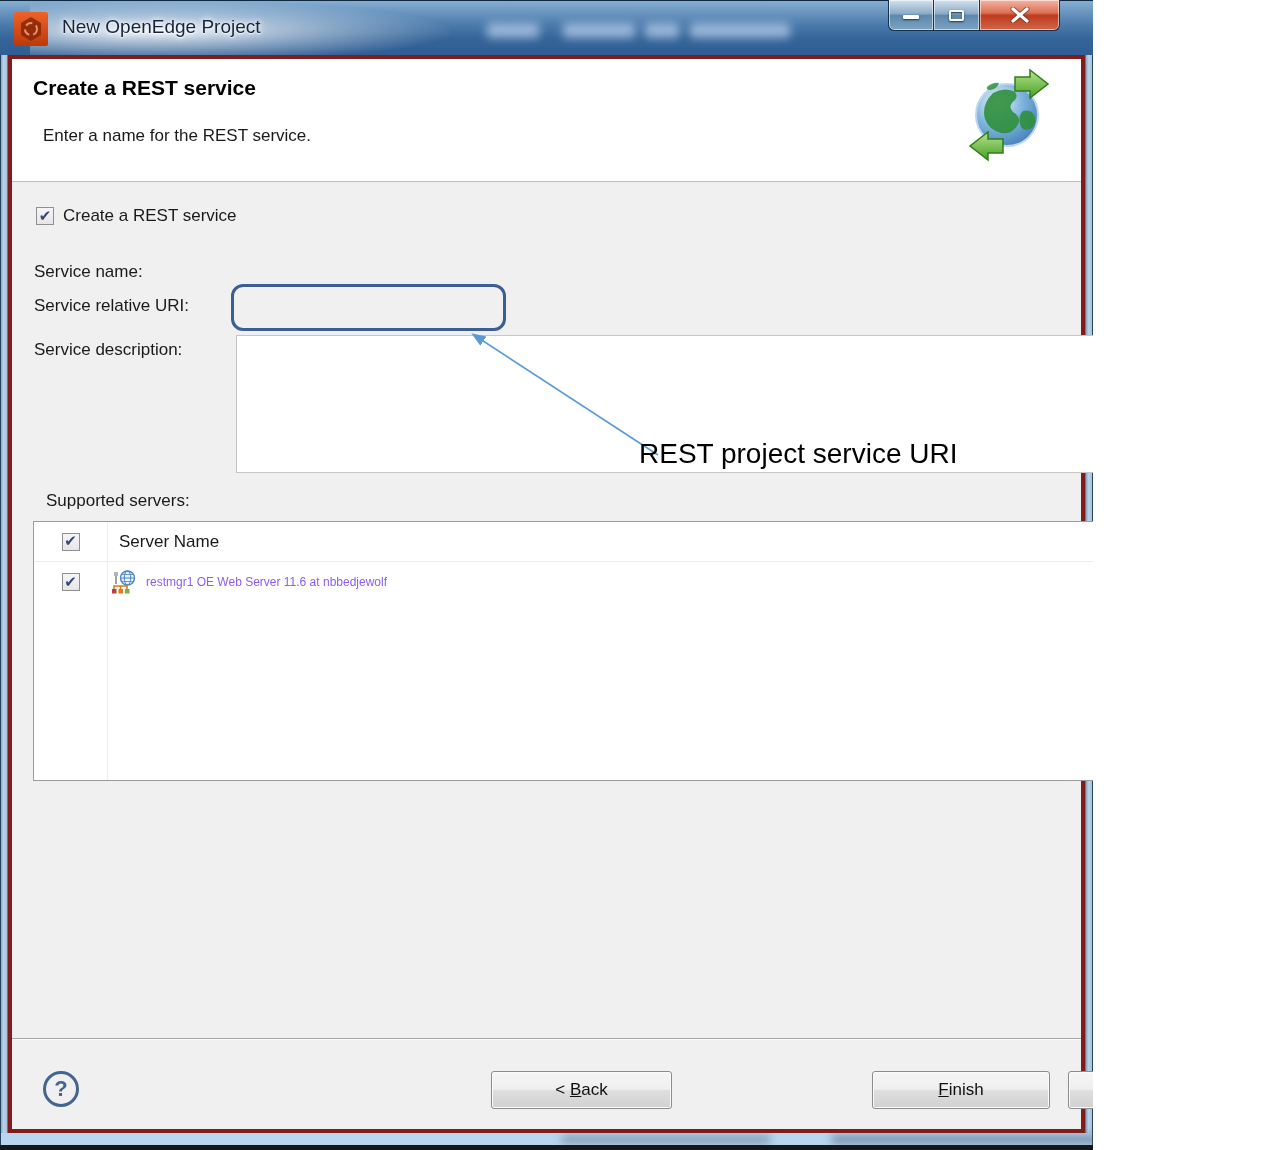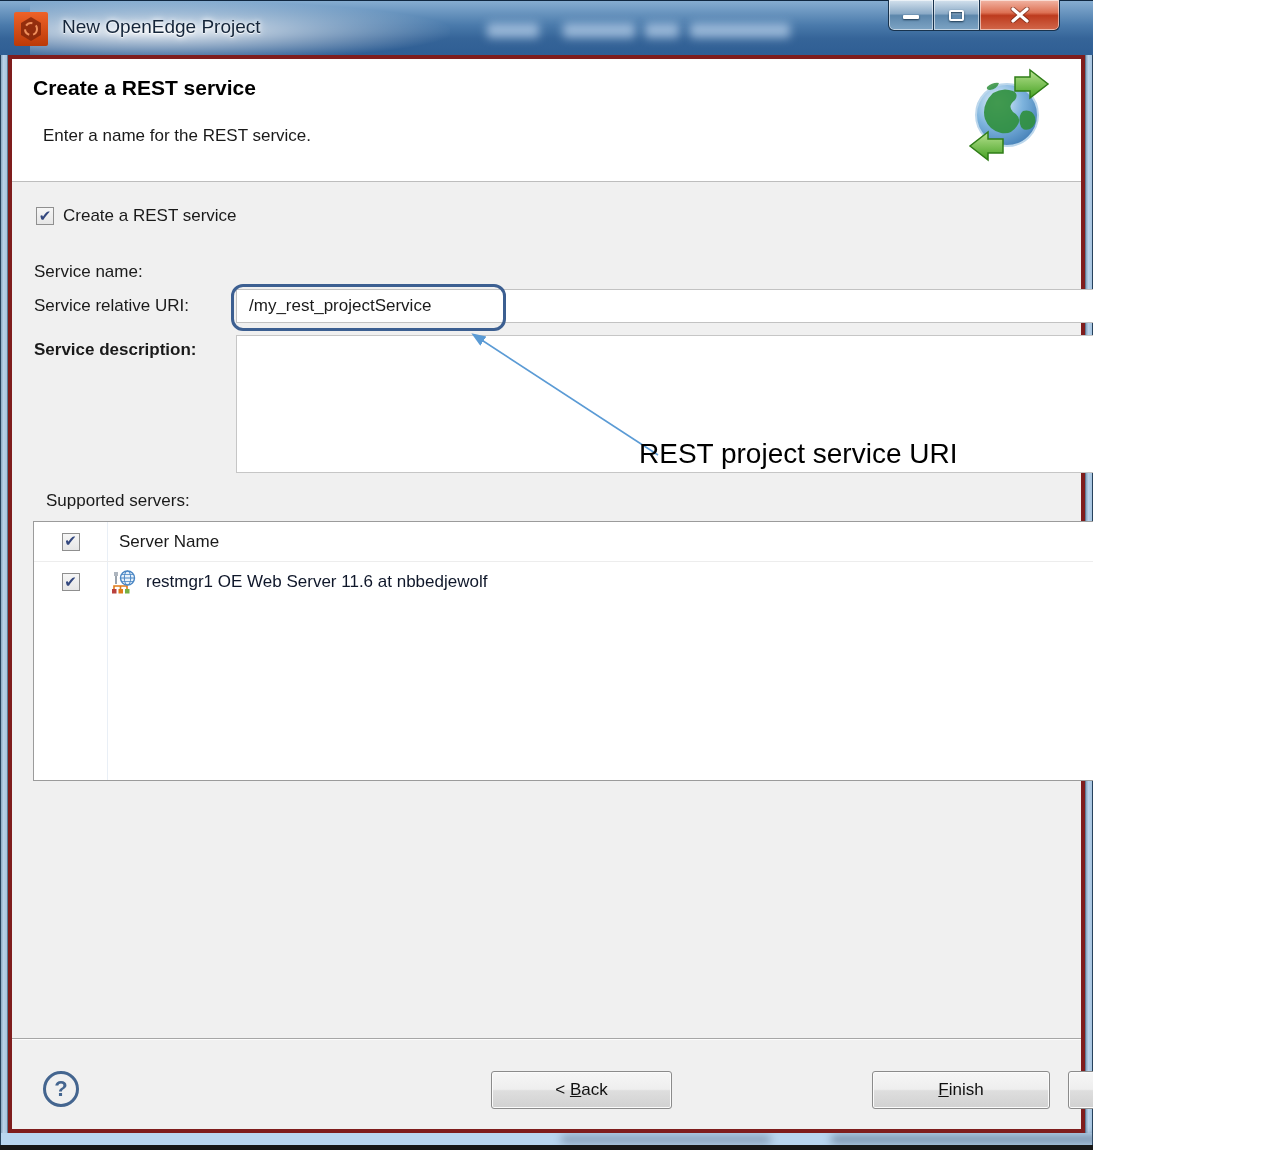--- a/index.html
+++ b/index.html
@@ -70,21 +70,21 @@
   .arrow-svg{position:absolute;left:440px;top:264px;pointer-events:none;}
 
   .server-table{position:absolute;left:21px;top:462px;width:1206px;height:260px;background:#fff;border:1px solid #9b9b9b;}
   .col-divider{position:absolute;left:73px;top:0;bottom:0;width:1px;background:#e9eff6;}
   .thead{position:relative;height:40px;display:flex;align-items:center;border-bottom:1px solid #ededed;}
   .th-check{width:73px;display:flex;justify-content:center;}
   .th-name{font-size:17px;color:#1a1a1a;margin-left:12px;}
   .trow{position:relative;height:40px;display:flex;align-items:center;}
   .td-check{width:73px;display:flex;justify-content:center;}
   .td-icon{margin-left:3px;margin-right:10px;display:flex;align-items:center;}
-  .td-name{font-size:17px;color:#0f172a;}
+  .td-name{font-size:12px;color:#8b5cf6;}
 
   .footer-sep{position:absolute;left:0;right:0;top:979px;height:2px;background:linear-gradient(#a6a6a6 50%,#fdfdfd 50%);}
 
   .help-btn{position:absolute;left:31px;top:1012px;width:36px;height:36px;border:3px solid #44658f;border-radius:50%;
     color:#44658f;font-size:22px;font-weight:bold;display:flex;align-items:center;justify-content:center;background:transparent;cursor:default;}
 
   .btn{position:absolute;top:1012px;height:38px;border:1px solid #8b8b8b;border-radius:3px;
     background:linear-gradient(#f6f6f6,#eeeeee 48%,#dedede 52%,#d1d1d1);
     box-shadow:inset 0 0 0 1px #fbfbfb;font-size:17px;color:#111;display:flex;align-items:center;justify-content:center;
     font-family:"Liberation Sans",sans-serif;white-space:pre;cursor:default;}
@@ -172,24 +172,23 @@
     <div class="check-row">
       <span class="cbx">
           <span>✔</span>
         </span>
       <span class="lbl">Create a REST service</span>
     </div>
 
     <div class="label" style="top:182px;margin-top:21px;">Service name:</div>
 
     <div class="label" style="top:237px;">Service relative URI:</div>
-    <input class="text-input" style="top: 230px;" value="/my_rest_projectService">
     <div class="uri-callout"></div>
 
-    <div class="label" style="top:281px;font-weight:bold;">Service description:</div>
+    <div class="label" style="top:281px;">Service description:</div>
     <div class="desc-wrap">
       <textarea class="desc-area" style=""></textarea>
       <div class="vscroll">
         <span class="scroll-arrow">▲</span>
         <span class="scroll-arrow">▼</span>
       </div>
     </div>
 
     <svg class="arrow-svg" width="230" height="145" viewBox="0 0 230 145">
       <defs>

